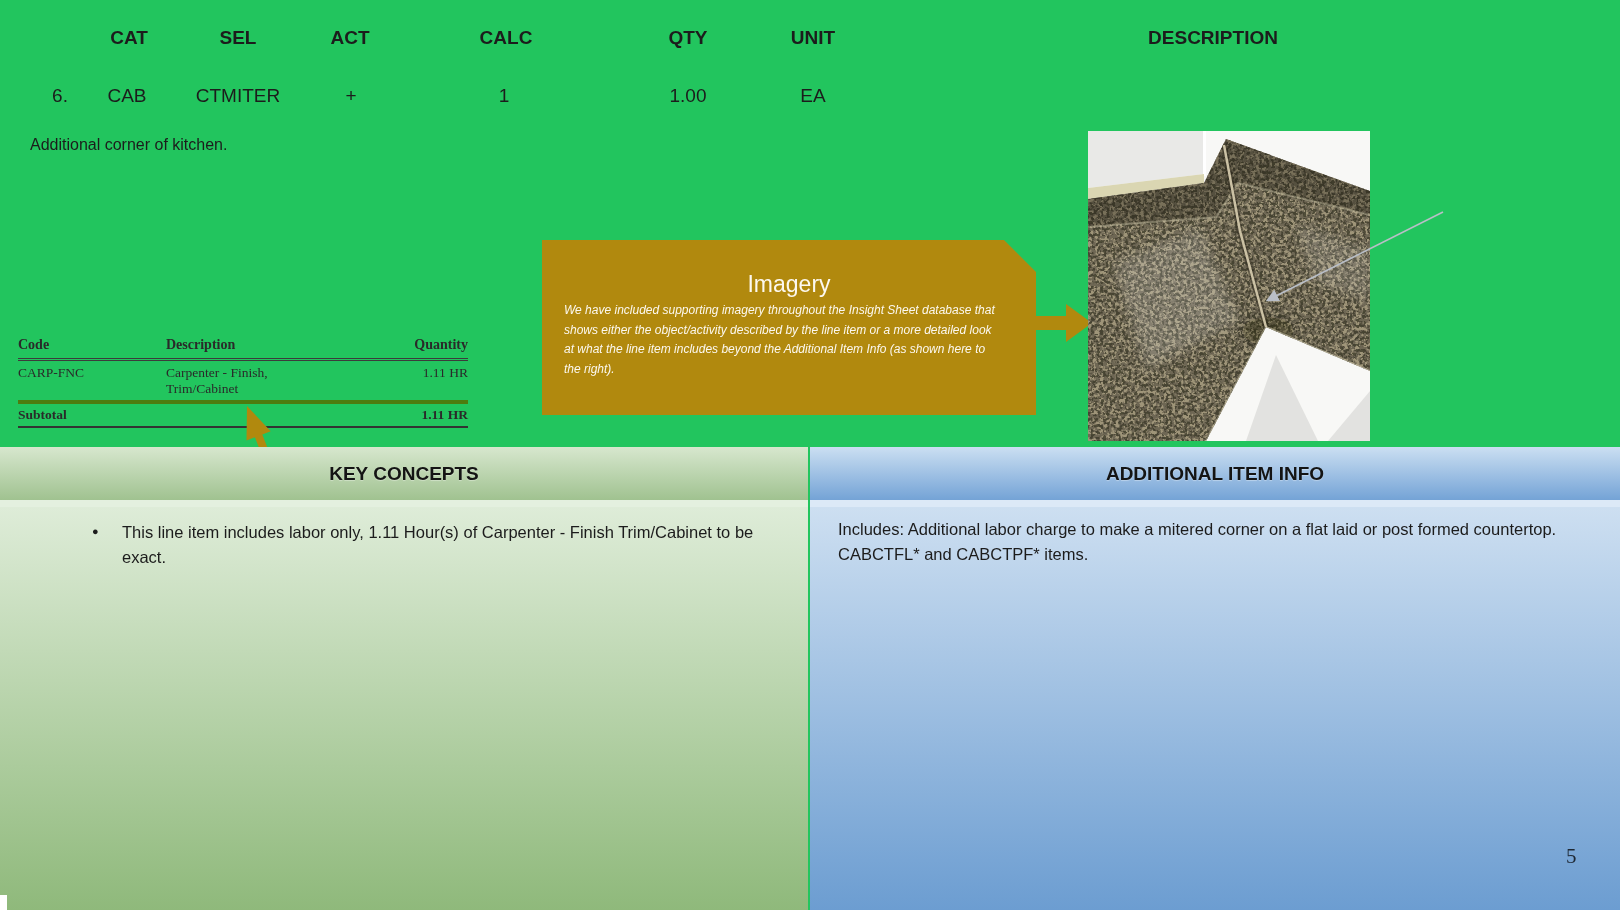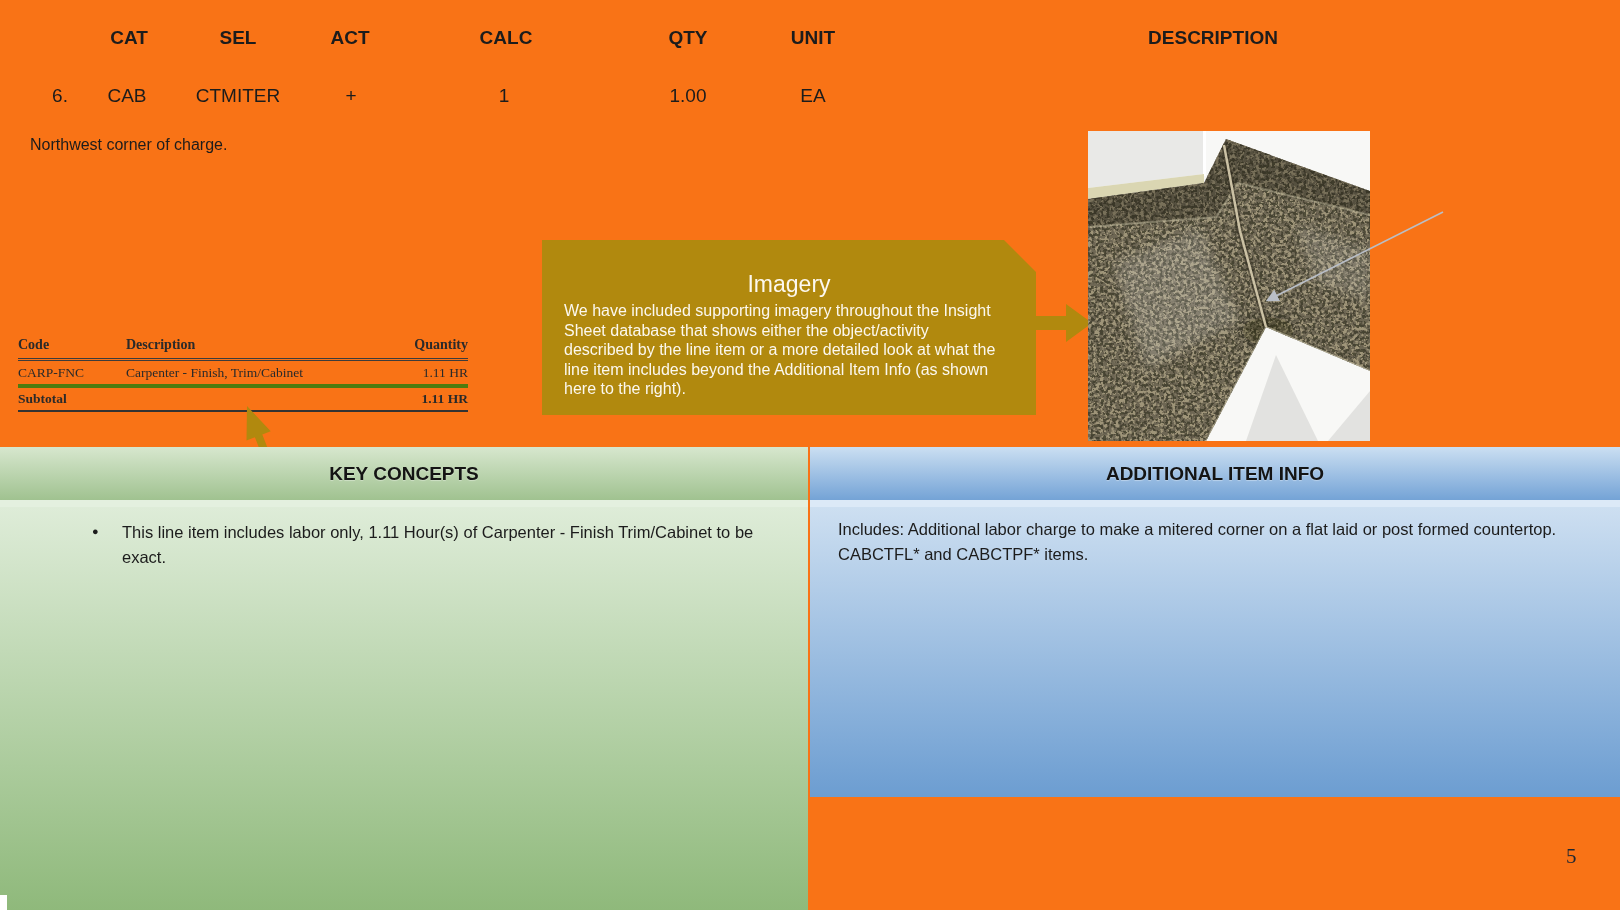--- a/index.html
+++ b/index.html
@@ -1,44 +1,44 @@
 <!DOCTYPE html>
 <html style="--gold: #B1890E; --green-band-top: #D7E7CE; --green-band-bottom: #A0C290; --green-body-top: #DEECD8; --green-body-bottom: #8FB97B; --blue-band-top: #CBDFF2; --blue-band-bottom: #74A3D6; --blue-body-top: #CDDFF1; --blue-body-bottom: #6C9DD1;"><head>
 <meta charset="utf-8">
 <style>
   html,body{margin:0;padding:0;background:#ffffff;}
-  .page{position:relative;width:1620px;height:910px;background:#f97316;overflow:hidden;
+  .page{position:relative;width:1620px;height:910px;background:#22c55e;overflow:hidden;
         font-family:"Liberation Sans", sans-serif;color:#1c1c1c;}
 
   
   .col-head{position:absolute;top:27px;transform:translateX(-50%);font-weight:bold;
             font-size:19px;white-space:nowrap;}
   .col-val{position:absolute;top:85px;transform:translateX(-50%);font-size:19px;white-space:nowrap;}
   .h0{left:129px}.h1{left:238px}.h2{left:350px}.h3{left:506px}.h4{left:688px}.h5{left:813px}.h6{left:1213px}
   .v-num{left:60px}.v-cat{left:127px}.v-sel{left:238px}.v-act{left:351px}.v-calc{left:504px}
   .v-qty{left:688px}.v-unit{left:813px}
   .v-desc{position:absolute;top:85px;left:878px;font-size:19px;white-space:nowrap;}
 
   .kitchen-note{position:absolute;left:30px;top:136px;font-size:16px;}
 
   
   .labor-table{position:absolute;left:18px;top:337px;width:450px;
                font-family:"Liberation Serif", serif;font-size:13.5px;color:#2a2a2a;}
-  .lt-row{display:flex;align-items:center;}
+  .lt-row{display:flex;align-items:flex-start;gap:40px;}
   .lt-head{font-weight:bold;font-size:14px;padding-bottom:5px;border-bottom:3px double #3c3c3c;}
   .lt-data{padding:4px 0 3px;border-bottom:4px solid #4d7c0f;}
   .lt-sub{font-weight:bold;padding:3px 0 3px;border-bottom:2px solid #333;}
   .lt-c1{width:108px;}.lt-c2{flex:1;}.lt-c3{width:92px;text-align:right;}
 
   
   .callout{position:absolute;left:542px;top:240px;width:494px;height:175px;
            background:var(--gold,#B1890E);color:#fcf8ef;
            clip-path:polygon(0 0,462px 0,494px 32px,494px 100%,0 100%);}
   .callout-title{text-align:center;font-size:23px;margin-top:31px;}
-  .callout-body{font-size:16px;line-height:19.5px;padding:3px 34px 0 22px;}
+  .callout-body{font-size:12px;line-height:19.5px;padding:3px 34px 0 22px;font-style:italic;}
 
   .arrow-svg{position:absolute;}
 
   
   .fig-image{position:absolute;left:1088px;top:131px;width:282px;height:310px;}
   .fig-label{position:absolute;left:1432px;top:158px;width:130px;height:48px;
              border:2px dashed #c6c6c6;background:#ffffff;color:#8f8f8f;font-size:15px;
              display:flex;align-items:center;justify-content:center;}
   .fig-leader{position:absolute;left:1150px;top:185px;}
 
@@ -47,21 +47,21 @@
   .sec-green{left:0;width:808px;}
   .sec-blue{left:810px;width:810px;}
   .band{height:53px;display:flex;align-items:center;justify-content:center;}
   .band-title{font-size:19px;font-weight:bold;color:#141414;text-shadow:0 1px 1px rgba(255,255,255,0.35);}
   .band-green{background:linear-gradient(to bottom,var(--green-band-top,#D7E7CE),var(--green-band-bottom,#A0C290));}
   .band-blue{background:linear-gradient(to bottom,var(--blue-band-top,#CBDFF2),var(--blue-band-bottom,#74A3D6));}
   .strip{height:7px;}
   .strip-green{background:#E4F0DF;}
   .strip-blue{background:#DCE9F7;}
   .body-green{height:403px;background:linear-gradient(to bottom,var(--green-body-top,#DEECD8),var(--green-body-bottom,#8FB97B));}
-  .body-blue{height:290px;background:linear-gradient(to bottom,var(--blue-body-top,#CDDFF1),var(--blue-body-bottom,#6C9DD1));}
+  .body-blue{height:403px;background:linear-gradient(to bottom,var(--blue-body-top,#CDDFF1),var(--blue-body-bottom,#6C9DD1));}
 
   .bullet-row{display:flex;padding:13px 30px 0 92px;}
   .bullet-dot{width:30px;font-size:11px;padding-top:5px;}
   .bullet-text{width:645px;font-size:16.5px;line-height:25px;}
 
   .info-lines{padding:10px 62px 0 28px;font-size:16.5px;line-height:24.5px;}
 
   .page-number{position:absolute;left:1566px;top:844px;font-family:"Liberation Serif", serif;
                font-size:21px;color:#1d2733;}
   .corner-notch{position:absolute;left:0;top:895px;width:7px;height:15px;background:#ffffff;}
@@ -80,21 +80,21 @@
   <span class="col-head h6">DESCRIPTION</span>
 
   <span class="col-val v-num">6.</span>
   <span class="col-val v-cat">CAB</span>
   <span class="col-val v-sel">CTMITER</span>
   <span class="col-val v-act">+</span>
   <span class="col-val v-calc">1</span>
   <span class="col-val v-qty">1.00</span>
   <span class="col-val v-unit">EA</span>
 
-  <div class="kitchen-note">Northwest corner of charge.</div>
+  <div class="kitchen-note">Additional corner of kitchen.</div>
 
   <div class="labor-table">
     <div class="lt-row lt-head">
       <span class="lt-c1">Code</span>
       <span class="lt-c2">Description</span>
       <span class="lt-c3">Quantity</span>
     </div>
     <div class="lt-row lt-data">
       <span class="lt-c1">CARP-FNC</span>
       <span class="lt-c2">Carpenter - Finish, Trim/Cabinet</span>

